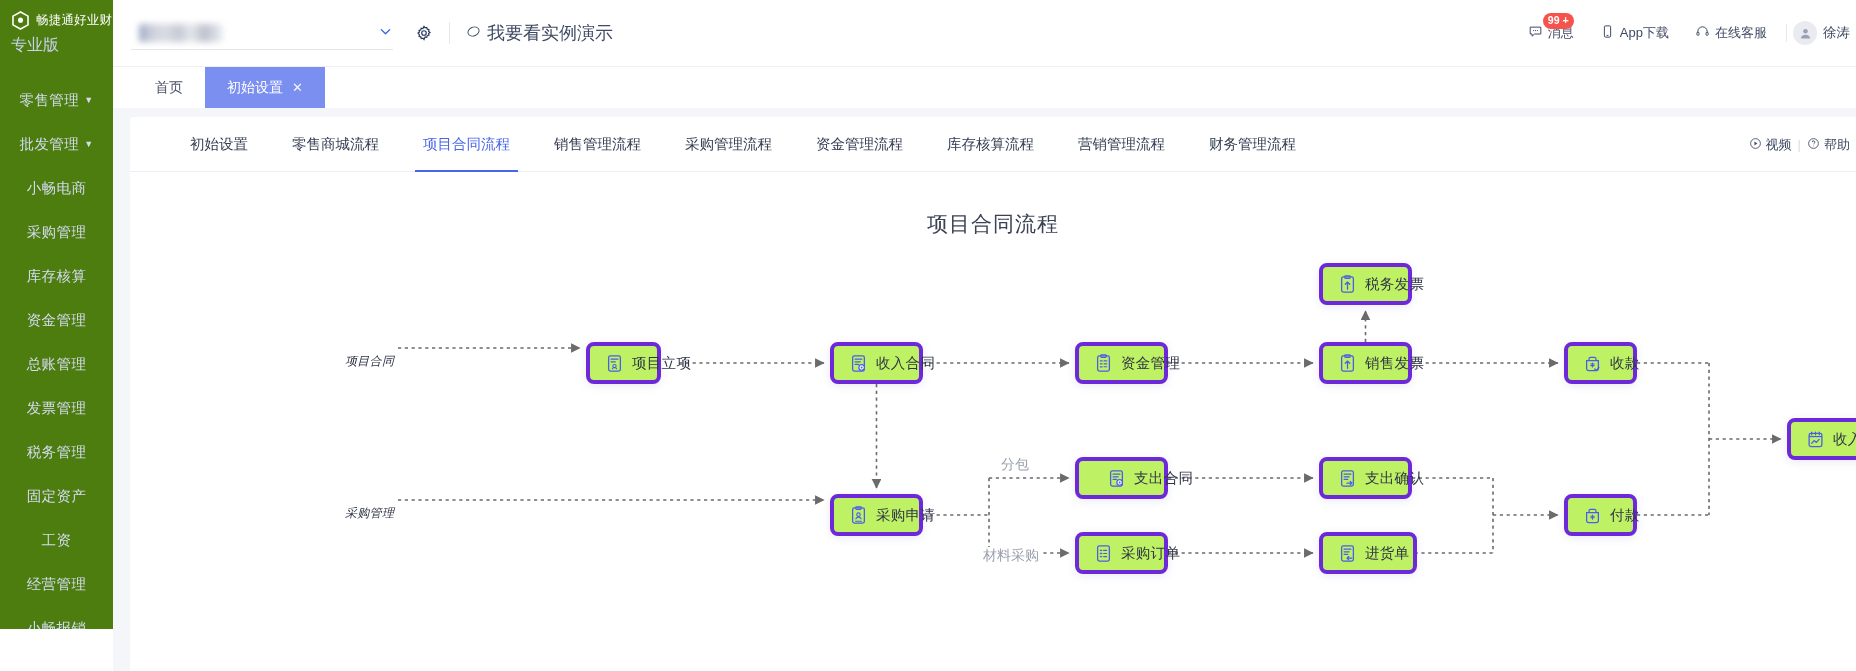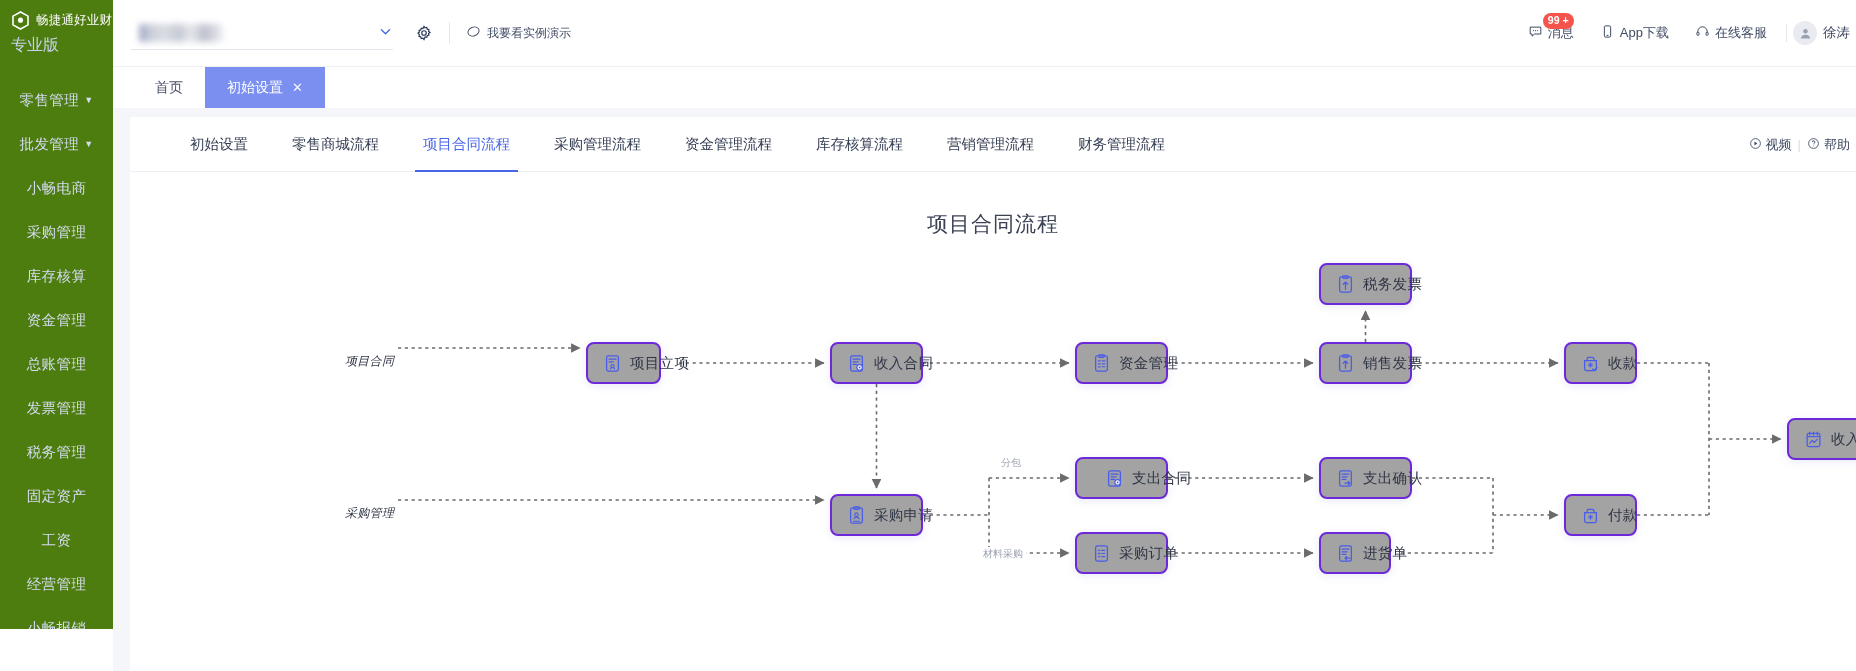--- a/index.html
+++ b/index.html
@@ -52,21 +52,21 @@
     width: 84px; height: 18px; margin-left: 8px; border-radius: 2px;
     background: linear-gradient(90deg,#9aa4c4 0%, #c9cdd8 14%, #d9dbe2 30%,
       #c3c7d2 48%, #e6e7ec 62%, #b9bdc9 78%, #eceef3 100%);
     filter: blur(3px); opacity: .95;
   }
   .chev-down { margin-left: auto; color: #3d64e3; font-size: 13px; line-height:1; }
   .gear-btn { margin-left: 22px; color: #2b3a5c; cursor: pointer; display:flex; }
   .vdiv { width: 1px; height: 22px; background: #e6e8ee; margin: 0 16px; }
   .demo-link {
     display: flex; align-items: center; gap: 6px; color: #3f4a63;
-    font-size: 12px; cursor: pointer;
+    font-size: 18px; cursor: pointer;
   }
   .top-right {
     margin-left: auto; display: flex; align-items: center; gap: 0;
     padding-right: 6px;
   }
   .tr-item {
     display: flex; align-items: center; gap: 5px; color: #3f4a63;
     font-size: 13px; cursor: pointer; padding: 0 13px; position: relative;
   }
   .badge {
@@ -125,35 +125,35 @@
 
   .diagram-title {
     text-align: center; font-size: 21px; color: #3a4254; margin-top: 38px;
     letter-spacing: 1px; font-weight: 400;
   }
 
   
   .diagram { position: relative; width: 100%; height: 420px; margin-top: 10px; }
   #flow-svg { position: absolute; left: 0; top: 0; }
   .node {
-    position: absolute; height: 42px; background: #a3a3a3;
-    border: 2px solid #6d28d9; border-radius: 8px; display: flex;
+    position: absolute; height: 42px; background: #bef264;
+    border: 4px solid #6d28d9; border-radius: 8px; display: flex;
     align-items: center; gap: 8px; padding: 0 15px; cursor: pointer;
     box-shadow: 0 2px 9px rgba(86,100,190,.13);
     white-space: nowrap; z-index: 3;
   }
   .node .ico { width: 19px; height: 19px; flex: 0 0 19px; display:flex; }
   .node .lbl { font-size: 14.5px; color: #2f3545; letter-spacing: .3px; }
   .rowlabel {
     position: absolute; font-size: 12px; color: #2f3545; z-index: 3;
     letter-spacing: .3px;
     font-style: italic;
   }
   .edgelabel {
-    position: absolute; font-size: 10px; color: #9aa0ae; z-index: 4;
+    position: absolute; font-size: 14px; color: #9aa0ae; z-index: 4;
     background: #fff; padding: 0 3px;
   }
 </style>
 </head>
 <body>
 
 <div class="app">
 
   <aside class="sidebar">
     <div class="brand">
@@ -298,20 +298,23 @@
 
         <div class="subtabs" id="subtabs-root">
           <div class="subtab">
               <span>初始设置</span>
             </div>
             <div class="subtab">
               <span>零售商城流程</span>
             </div>
             <div class="subtab active">
               <span>项目合同流程</span>
+            </div>
+            <div class="subtab">
+              <span>销售管理流程</span>
             </div>
             <div class="subtab">
               <span>采购管理流程</span>
             </div>
             <div class="subtab">
               <span>资金管理流程</span>
             </div>
             <div class="subtab">
               <span>库存核算流程</span>
             </div>
@@ -479,21 +482,21 @@
             <div class="node" style="left: 945px; top: 284px; width: 93px;">
               <span class="ico">
                 <svg viewBox="0 0 20 22" width="19" height="19">
                   <rect x="3.2" y="2.2" width="13.6" height="17.6" rx="2" fill="none" stroke="#4a5ee8" stroke-width="1.5"></rect>
                   <path d="M6.4 7.4h1.6M6.4 11h1.6M6.4 14.6h1.6" stroke="#4a5ee8" stroke-width="1.5" stroke-linecap="round"></path>
                   <path d="M10.2 7.4h3.4M10.2 11h3.4M10.2 14.6h3.4" stroke="#4a5ee8" stroke-width="1.3" stroke-linecap="round"></path>
                 </svg>
               </span>
               <span class="lbl">采购订单</span>
             </div>
-            <div class="node" style="left: 1189px; top: 284px; width: 72px;">
+            <div class="node" style="left: 1189px; top: 284px; width: 98px;">
               <span class="ico">
                 <svg viewBox="0 0 20 22" width="19" height="19">
                   <rect x="3.2" y="2.2" width="13.6" height="17.6" rx="2" fill="none" stroke="#4a5ee8" stroke-width="1.5"></rect>
                   <path d="M6 6h8M6 9h6M6 12h4.4" stroke="#4a5ee8" stroke-width="1.4" stroke-linecap="round"></path>
                   <path d="M15 16.4H9.4M11.4 14.4l-2 2 2 2" fill="none" stroke="#4a5ee8" stroke-width="1.5" stroke-linecap="round" stroke-linejoin="round"></path>
                 </svg>
               </span>
               <span class="lbl">进货单</span>
             </div>
             <div class="node" style="left: 1434px; top: 246px; width: 73px;">

